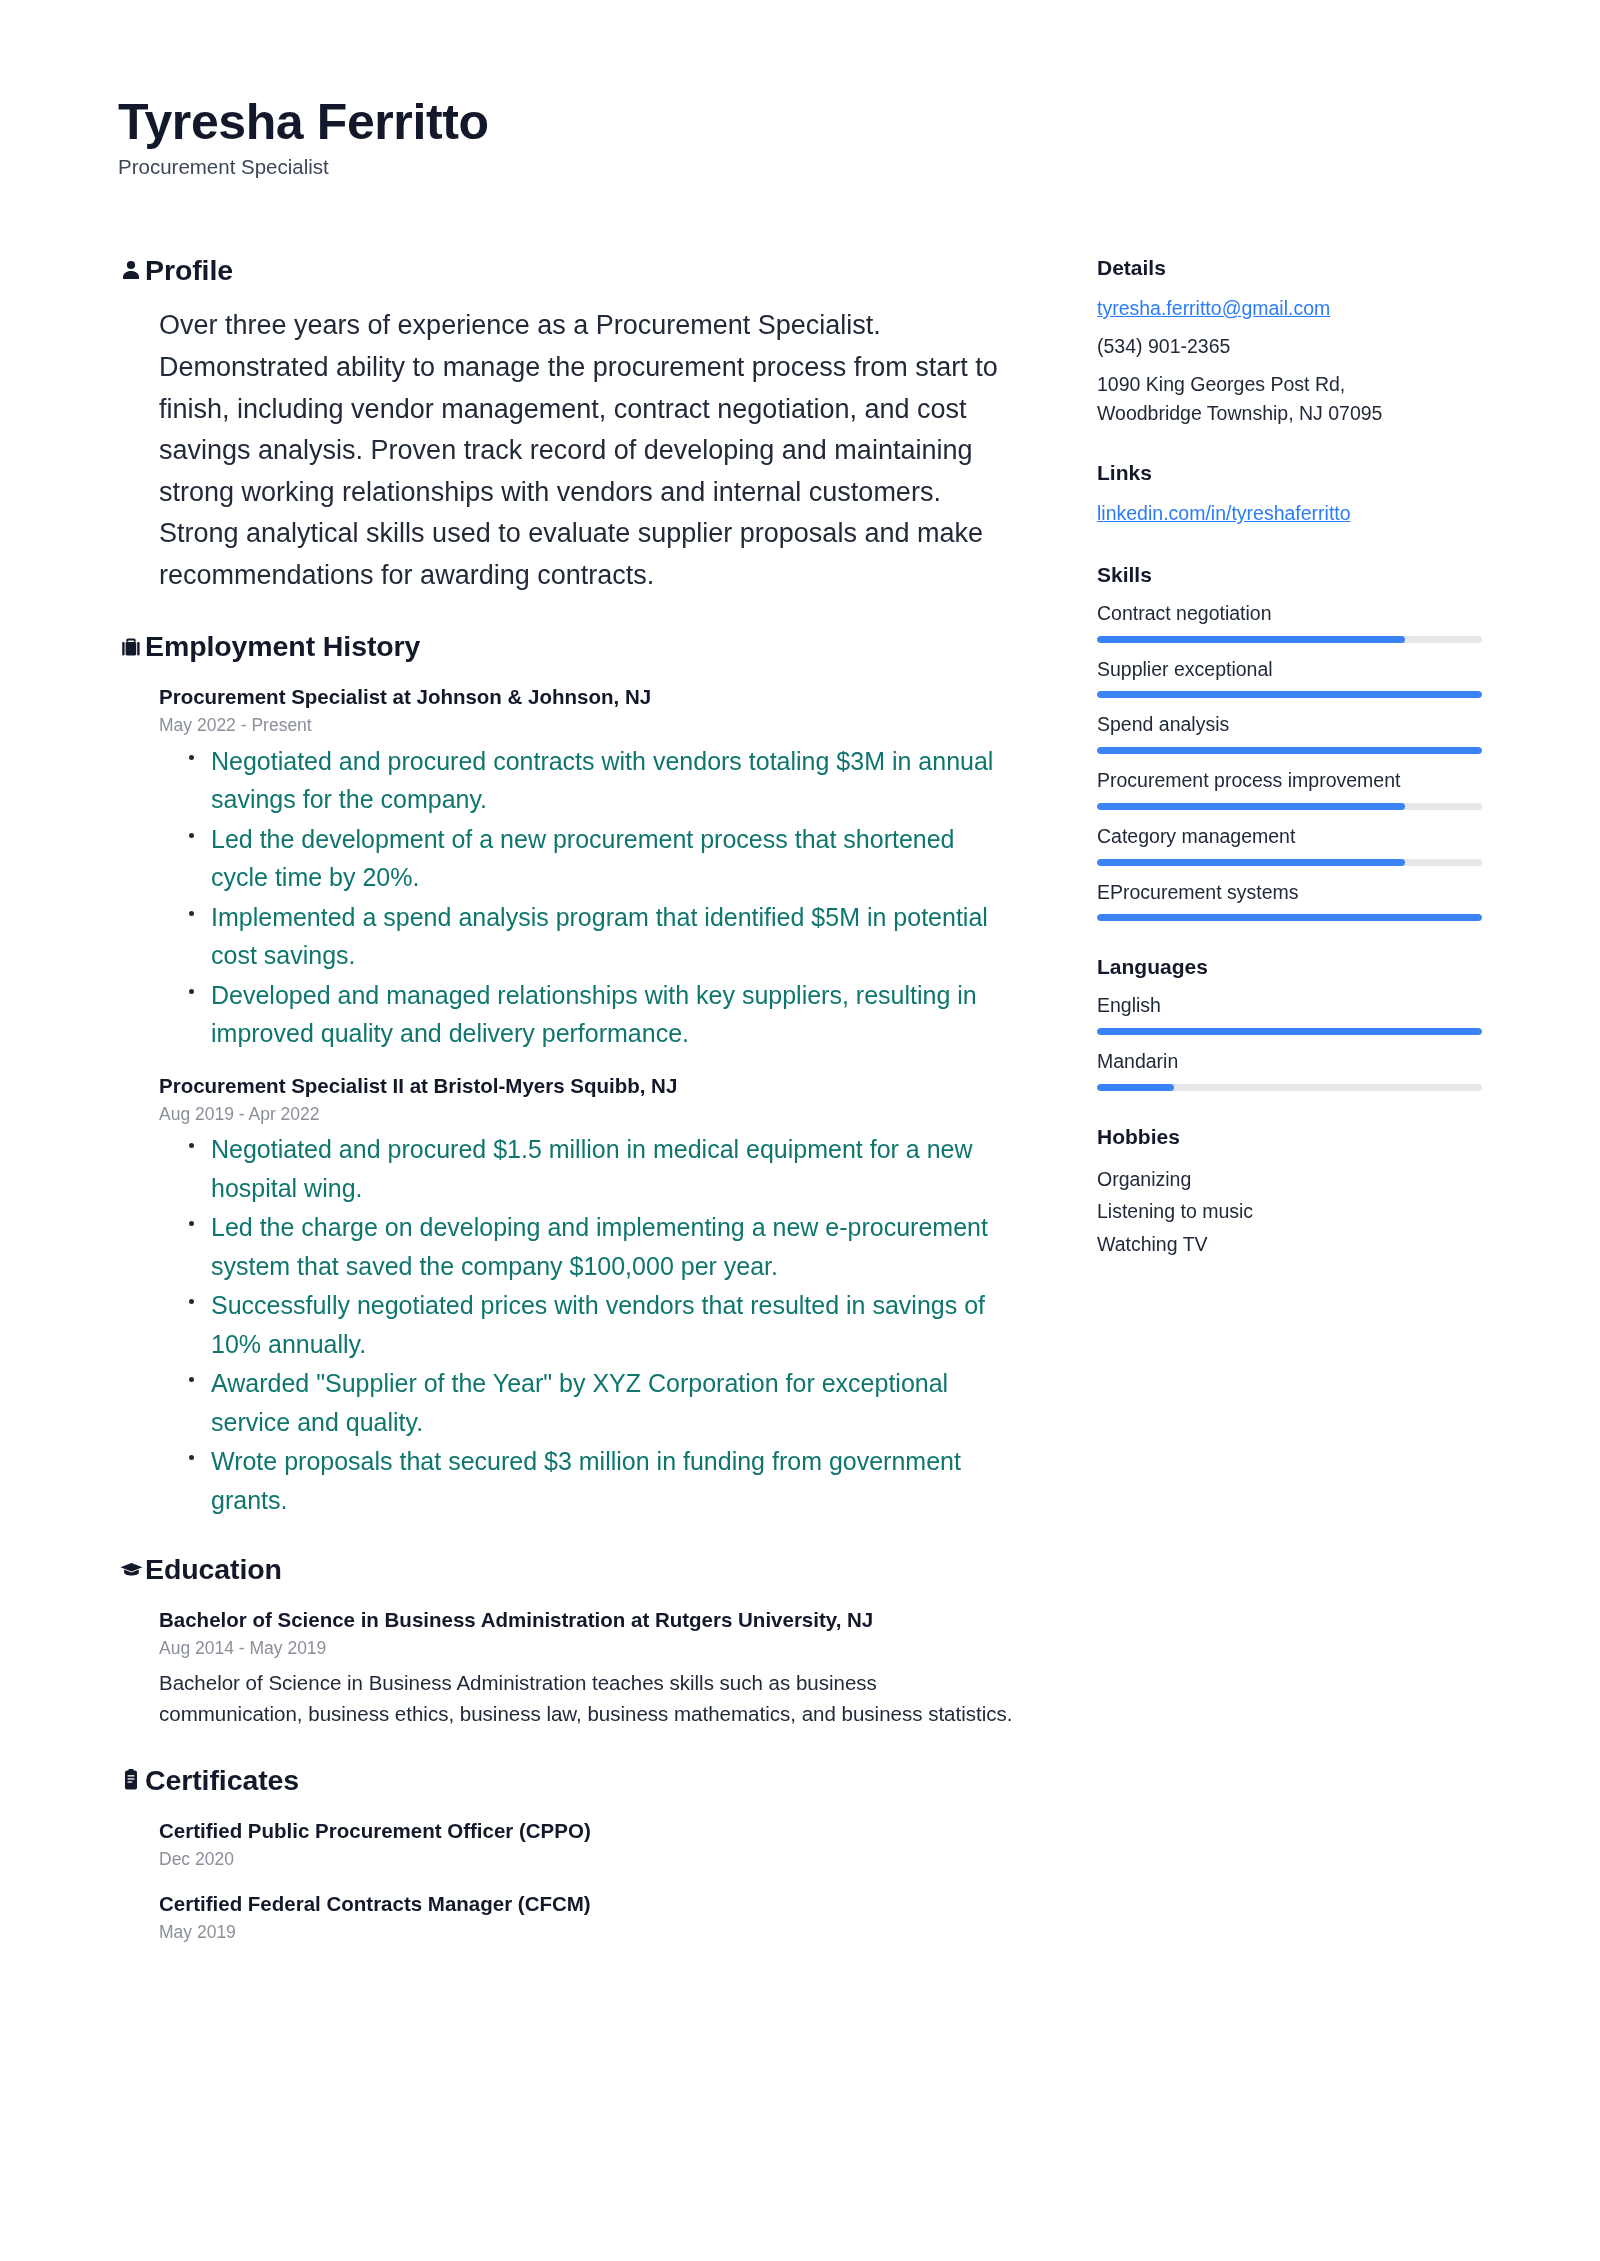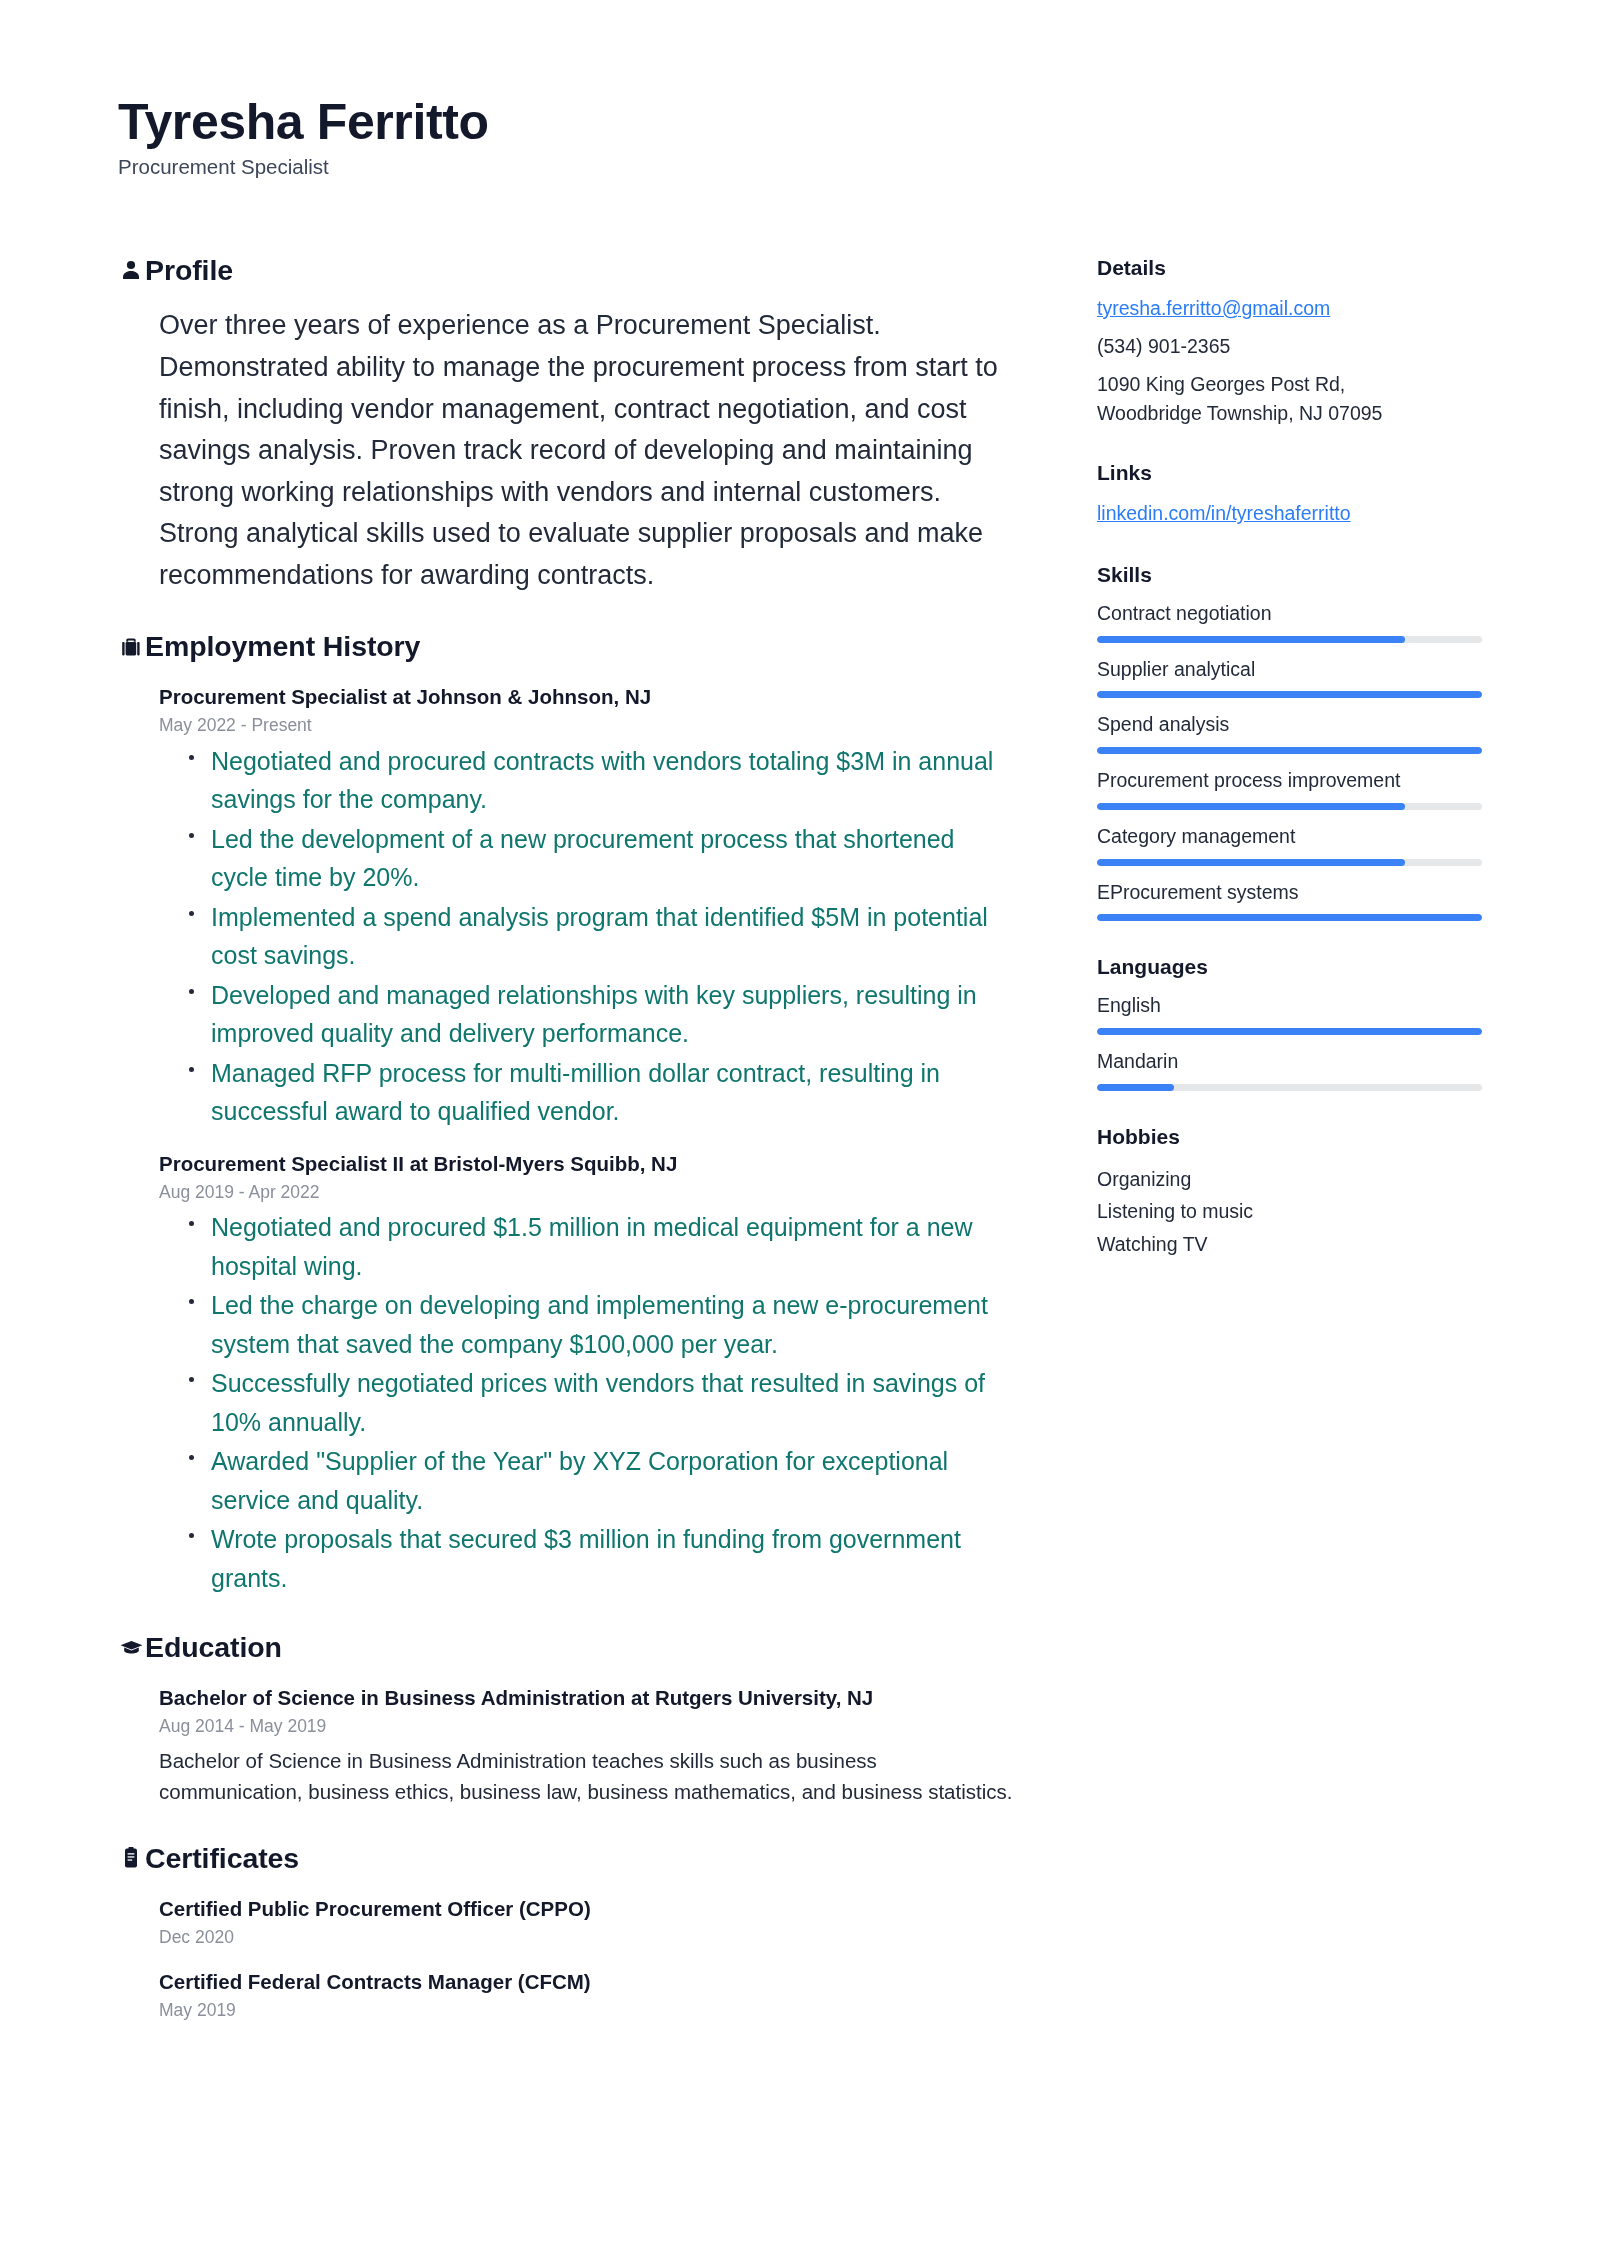--- a/index.html
+++ b/index.html
@@ -253,21 +253,20 @@
         <div class="section-body">
 
           <div class="entry">
             <div class="entry-title">Procurement Specialist at Johnson &amp; Johnson, NJ</div>
             <div class="entry-date">May 2022 - Present</div>
             <ul class="bullets">
               <li>Negotiated and procured contracts with vendors totaling $3M in annual savings for the company.</li>
               <li>Led the development of a new procurement process that shortened cycle time by 20%.</li>
               <li>Implemented a spend analysis program that identified $5M in potential cost savings.</li>
               <li>Developed and managed relationships with key suppliers, resulting in improved quality and delivery performance.</li>
-              <li>Managed RFP process for multi-million dollar contract, resulting in successful award to qualified vendor.</li>
             </ul>
           </div>
 
           <div class="entry">
             <div class="entry-title">Procurement Specialist II at Bristol-Myers Squibb, NJ</div>
             <div class="entry-date">Aug 2019 - Apr 2022</div>
             <ul class="bullets">
               <li>Negotiated and procured $1.5 million in medical equipment for a new hospital wing.</li>
               <li>Led the charge on developing and implementing a new e-procurement system that saved the company $100,000 per year.</li>
               <li>Successfully negotiated prices with vendors that resulted in savings of 10% annually.</li>
@@ -343,21 +342,21 @@
       <div class="side-section">
         <div class="side-title">Skills</div>
 
         <div class="rate-item">
           <div class="rate-label">Contract negotiation</div>
           <div class="rate-track">
             <div class="rate-fill" style="width: 80%; background: rgb(59, 130, 246);"></div>
           </div>
         </div>
         <div class="rate-item">
-          <div class="rate-label">Supplier analytical</div>
+          <div class="rate-label">Supplier exceptional</div>
           <div class="rate-track">
             <div class="rate-fill" style="width: 100%; background: rgb(59, 130, 246);"></div>
           </div>
         </div>
         <div class="rate-item">
           <div class="rate-label">Spend analysis</div>
           <div class="rate-track">
             <div class="rate-fill" style="width: 100%; background: rgb(59, 130, 246);"></div>
           </div>
         </div>

